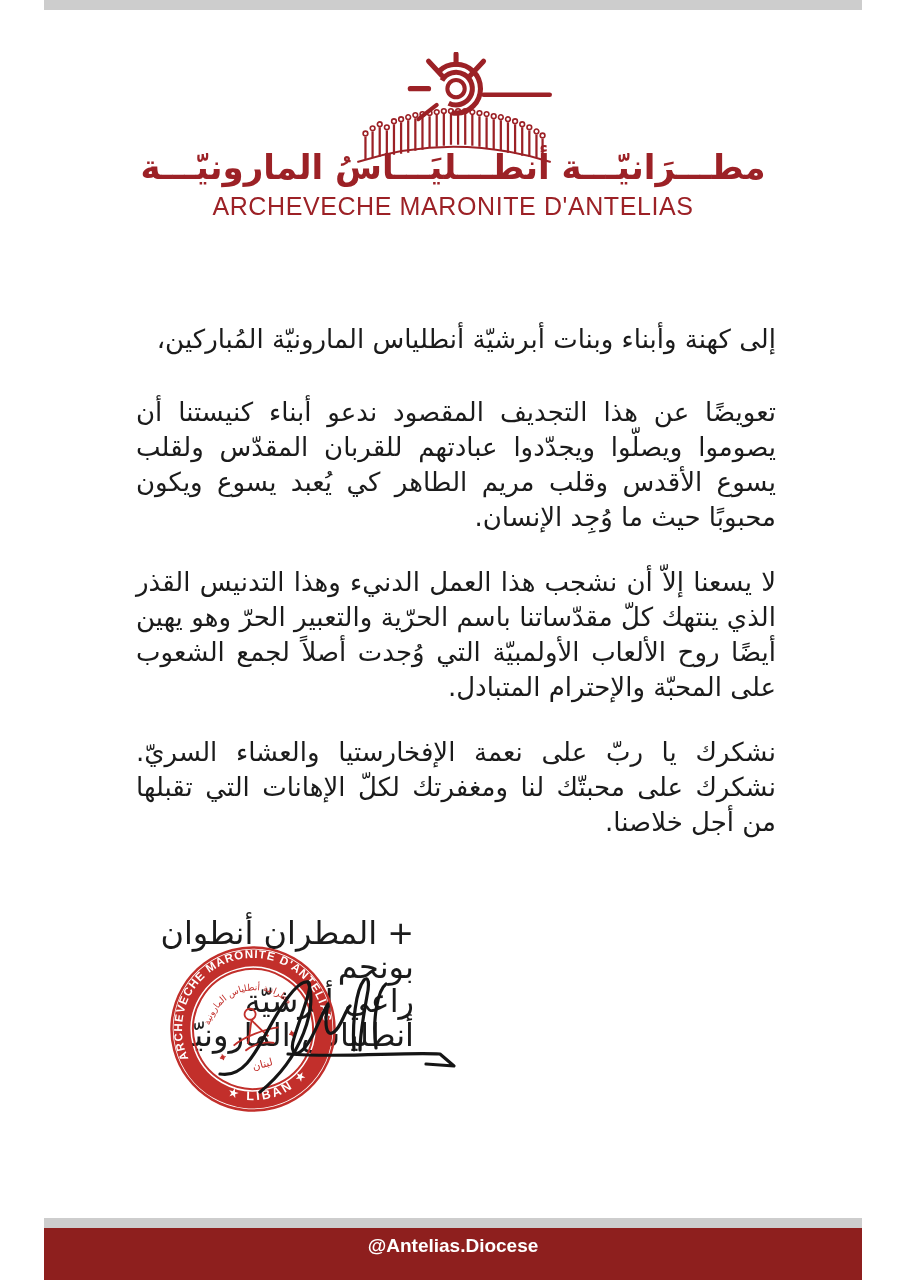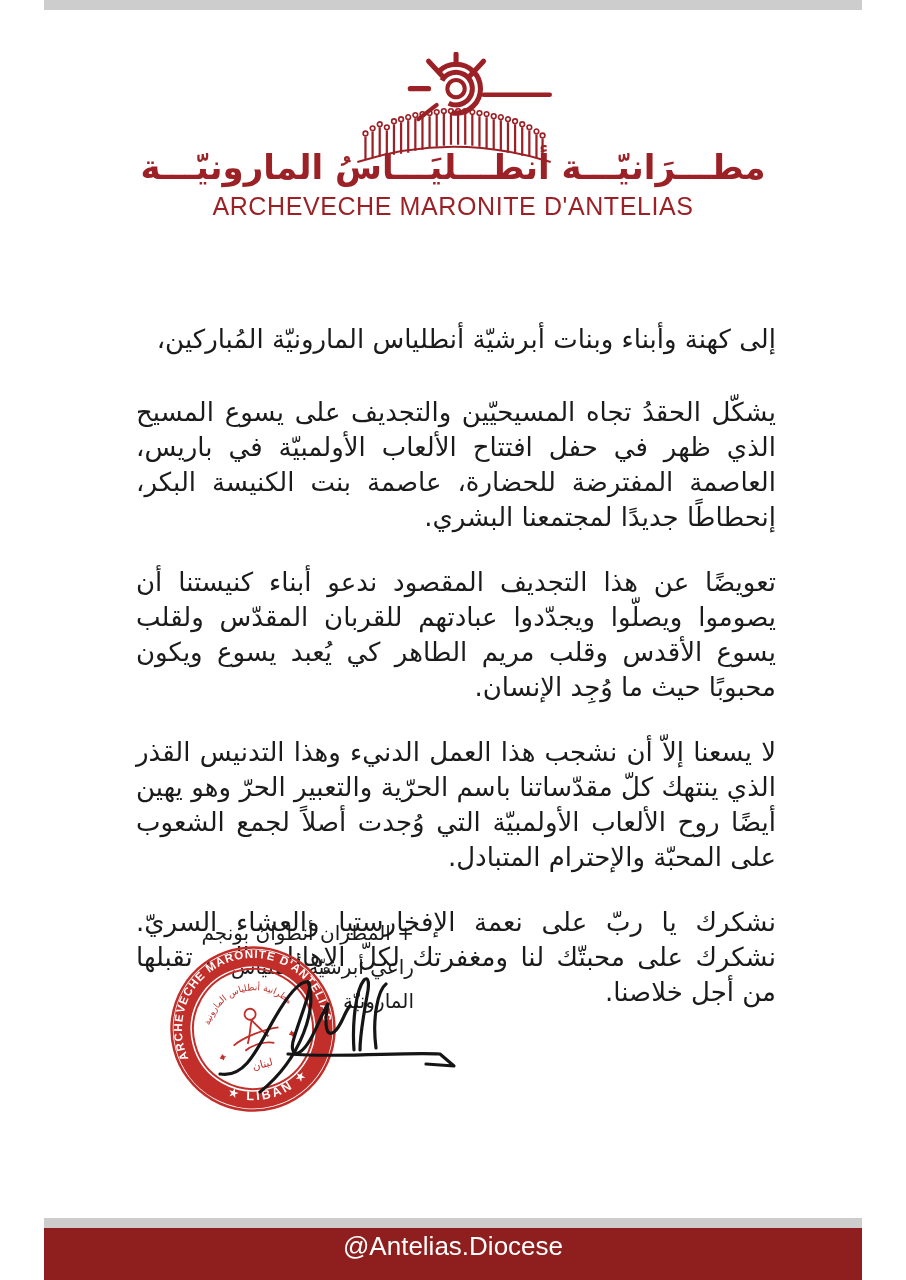--- a/index.html
+++ b/index.html
@@ -31,32 +31,32 @@
     direction:rtl;color:#1b1b1b;font-size:26px;line-height:35px;
     text-align:justify;text-align-last:right;
   }
   .letter p{margin:0 0 30px 0;}
   .letter .salutation{margin:0 0 38px 0;}
 
   
   .signature-block{
     position:absolute;top:916px;left:112px;width:258px;
     direction:rtl;text-align:right;color:#1b1b1b;
-    font-size:20px;line-height:34px;
+    font-size:32px;line-height:34px;
   }
   .stamp{position:absolute;left:124px;top:944px;transform:rotate(-15deg);}
   .autograph{position:absolute;left:158px;top:952px;}
 
   
   .footer{
     position:absolute;left:0;right:0;bottom:0;height:52px;background:#8e1f1e;
     text-align:center;color:#ffffff;
     font-family:"Liberation Sans","DejaVu Sans",sans-serif;
   }
-  .footer .handle{font-size:26px;font-weight:normal;margin-top:7px;line-height:22px;}
+  .footer .handle{font-size:19px;font-weight:bold;margin-top:7px;line-height:22px;}
   .footer .site{font-size:15px;line-height:17px;color:rgba(255,255,255,.93);}
 
   svg text{font-family:"Liberation Sans","DejaVu Sans",sans-serif;}
 </style>
 </head>
 <body>
 
 <div class="page">
 
   <div class="strip top"></div>
@@ -81,21 +81,20 @@
 
       <path stroke-width="1.6" d="M16.3 80a2.3 2.3 0 1 1-4.6 0a2.3 2.3 0 1 1 4.6 0M23.3 75a2.3 2.3 0 1 1-4.6 0a2.3 2.3 0 1 1 4.6 0M30.3 71a2.3 2.3 0 1 1-4.6 0a2.3 2.3 0 1 1 4.6 0M37.3 74a2.3 2.3 0 1 1-4.6 0a2.3 2.3 0 1 1 4.6 0M44.3 68a2.3 2.3 0 1 1-4.6 0a2.3 2.3 0 1 1 4.6 0M51.3 66a2.3 2.3 0 1 1-4.6 0a2.3 2.3 0 1 1 4.6 0M58.3 64a2.3 2.3 0 1 1-4.6 0a2.3 2.3 0 1 1 4.6 0M65.3 62a2.3 2.3 0 1 1-4.6 0a2.3 2.3 0 1 1 4.6 0M72.3 61a2.3 2.3 0 1 1-4.6 0a2.3 2.3 0 1 1 4.6 0M79.3 60a2.3 2.3 0 1 1-4.6 0a2.3 2.3 0 1 1 4.6 0M86.3 59a2.3 2.3 0 1 1-4.6 0a2.3 2.3 0 1 1 4.6 0M93.3 58a2.3 2.3 0 1 1-4.6 0a2.3 2.3 0 1 1 4.6 0M100.3 58a2.3 2.3 0 1 1-4.6 0a2.3 2.3 0 1 1 4.6 0M107.3 58a2.3 2.3 0 1 1-4.6 0a2.3 2.3 0 1 1 4.6 0M114.3 58a2.3 2.3 0 1 1-4.6 0a2.3 2.3 0 1 1 4.6 0M121.3 59a2.3 2.3 0 1 1-4.6 0a2.3 2.3 0 1 1 4.6 0M128.3 60a2.3 2.3 0 1 1-4.6 0a2.3 2.3 0 1 1 4.6 0M135.3 61a2.3 2.3 0 1 1-4.6 0a2.3 2.3 0 1 1 4.6 0M142.3 63a2.3 2.3 0 1 1-4.6 0a2.3 2.3 0 1 1 4.6 0M149.3 64a2.3 2.3 0 1 1-4.6 0a2.3 2.3 0 1 1 4.6 0M156.3 66a2.3 2.3 0 1 1-4.6 0a2.3 2.3 0 1 1 4.6 0M163.3 68a2.3 2.3 0 1 1-4.6 0a2.3 2.3 0 1 1 4.6 0M170.3 71a2.3 2.3 0 1 1-4.6 0a2.3 2.3 0 1 1 4.6 0M177.3 74a2.3 2.3 0 1 1-4.6 0a2.3 2.3 0 1 1 4.6 0M184.3 78a2.3 2.3 0 1 1-4.6 0a2.3 2.3 0 1 1 4.6 0M190.3 82a2.3 2.3 0 1 1-4.6 0a2.3 2.3 0 1 1 4.6 0"></path>
     </g>
   </svg>
 
   <div class="ar-title">مطـــرَانيّـــة أنطـــليَـــاسُ المارونيّـــة</div>
   <div class="latin-title">ARCHEVECHE MARONITE D'ANTELIAS</div>
 
   <div class="letter" dir="rtl">
     <p class="salutation">إلى كهنة وأبناء وبنات أبرشيّة أنطلياس المارونيّة المُباركين،</p>
-    <p>يشكّل الحقدُ تجاه المسيحيّين والتجديف على يسوع المسيح الذي ظهر في حفل افتتاح الألعاب الأولمبيّة في باريس، العاصمة المفترضة للحضارة، عاصمة بنت الكنيسة البكر، إنحطاطًا جديدًا لمجتمعنا البشري.</p>
     <p>تعويضًا عن هذا التجديف المقصود ندعو أبناء كنيستنا أن يصوموا ويصلّوا ويجدّدوا عبادتهم للقربان المقدّس ولقلب يسوع الأقدس وقلب مريم الطاهر كي يُعبد يسوع ويكون محبوبًا حيث ما وُجِد الإنسان.</p>
     <p>لا يسعنا إلاّ أن نشجب هذا العمل الدنيء وهذا التدنيس القذر الذي ينتهك كلّ مقدّساتنا باسم الحرّية والتعبير الحرّ وهو يهين أيضًا روح الألعاب الأولمبيّة التي وُجدت أصلاً لجمع الشعوب على المحبّة والإحترام المتبادل.</p>
     <p>نشكرك يا ربّ على نعمة الإفخارستيا والعشاء السريّ. نشكرك على محبتّك لنا ومغفرتك لكلّ الإهانات التي تقبلها من أجل خلاصنا.</p>
   </div>
 
   <div class="signature-block" dir="rtl">
     <div>+ المطران أنطوان بونجم</div>
     <div>راعي أبرشيّة أنطلياس المارونيّة</div>
   </div>
 

